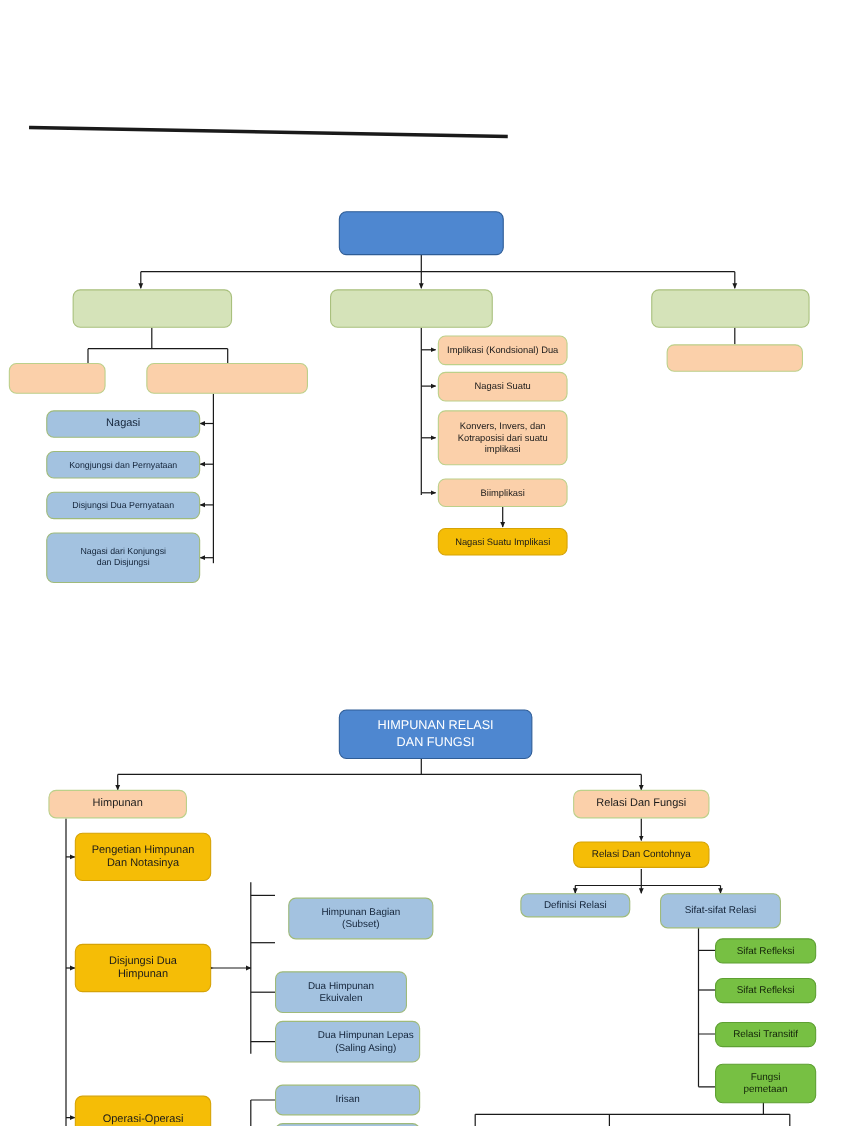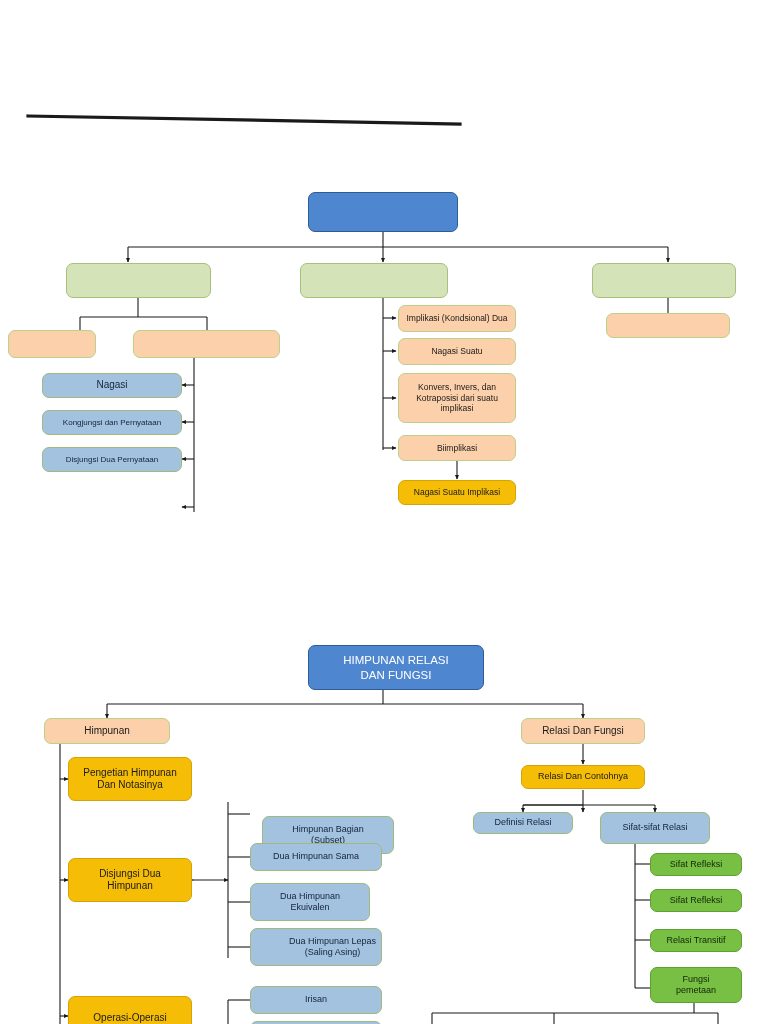--- a/index.html
+++ b/index.html
@@ -195,20 +195,22 @@
   <div class="node n-green-lt" style="left:66px;top:263px;width:145px;height:35px;"></div>
   <div class="node n-green-lt" style="left:300px;top:263px;width:148px;height:35px;"></div>
   <div class="node n-green-lt" style="left:592px;top:263px;width:144px;height:35px;"></div>
 
   <div class="node n-peach" style="left:8px;top:330px;width:88px;height:28px;"></div>
   <div class="node n-peach" style="left:133px;top:330px;width:147px;height:28px;"></div>
 
   <div class="node n-blue-lt" style="left:42px;top:373px;width:140px;height:25px;font-size:10px;">Nagasi</div>
   <div class="node n-blue-lt-sm" style="left:42px;top:410px;width:140px;height:25px;">Kongjungsi dan Pernyataan</div>
   <div class="node n-blue-lt-sm" style="left:42px;top:447px;width:140px;height:25px;">Disjungsi Dua Pernyataan</div>
+  <div class="node n-blue-lt-sm" style="left:42px;top:484px;width:140px;height:46px;">Nagasi dari Konjungsi
+dan Disjungsi</div>
 
   <div class="node n-peach" style="left:398px;top:305px;width:118px;height:27px;">Implikasi (Kondsional) Dua</div>
   <div class="node n-peach" style="left:398px;top:338px;width:118px;height:27px;">Nagasi Suatu</div>
   <div class="node n-peach" style="left:398px;top:373px;width:118px;height:50px;">Konvers, Invers, dan
 Kotraposisi dari suatu
 implikasi</div>
   <div class="node n-peach" style="left:398px;top:435px;width:118px;height:26px;">Biimplikasi</div>
   <div class="node n-amber" style="left:398px;top:480px;width:118px;height:25px;">Nagasi Suatu Implikasi</div>
 
   <div class="node n-peach" style="left:606px;top:313px;width:124px;height:25px;"></div>
@@ -219,21 +221,20 @@
   <div class="node n-peach-lg" style="left:44px;top:718px;width:126px;height:26px;">Himpunan</div>
 
   <div class="node n-amber-lg" style="left:68px;top:757px;width:124px;height:44px;">Pengetian Himpunan
 Dan Notasinya</div>
   <div class="node n-amber-lg" style="left:68px;top:858px;width:124px;height:44px;">Disjungsi Dua
 Himpunan</div>
   <div class="node n-amber-lg" style="left:68px;top:996px;width:124px;height:44px;">Operasi-Operasi</div>
 
   <div class="node n-blue-lt" style="left:262px;top:796px;width:132px;height:38px;margin-top:20px;">Himpunan Bagian
 (Subset)</div>
-  <div class="node n-blue-lt" style="left:250px;top:843px;width:132px;height:28px;">Dua Himpunan Sama</div>
   <div class="node n-blue-lt" style="left:250px;top:883px;width:120px;height:38px;">Dua Himpunan
 Ekuivalen</div>
   <div class="node n-blue-lt" style="left:250px;top:928px;width:132px;height:38px;padding-left:37px;">Dua Himpunan Lepas
 (Saling Asing)</div>
   <div class="node n-blue-lt" style="left:250px;top:986px;width:132px;height:28px;">Irisan</div>
   <div class="node n-blue-lt" style="left:250px;top:1021px;width:132px;height:28px;"></div>
 
   <div class="node n-peach-lg" style="left:521px;top:718px;width:124px;height:26px;">Relasi Dan Fungsi</div>
   <div class="node n-amber" style="left:521px;top:765px;width:124px;height:24px;font-size:9px;">Relasi Dan Contohnya</div>
 

